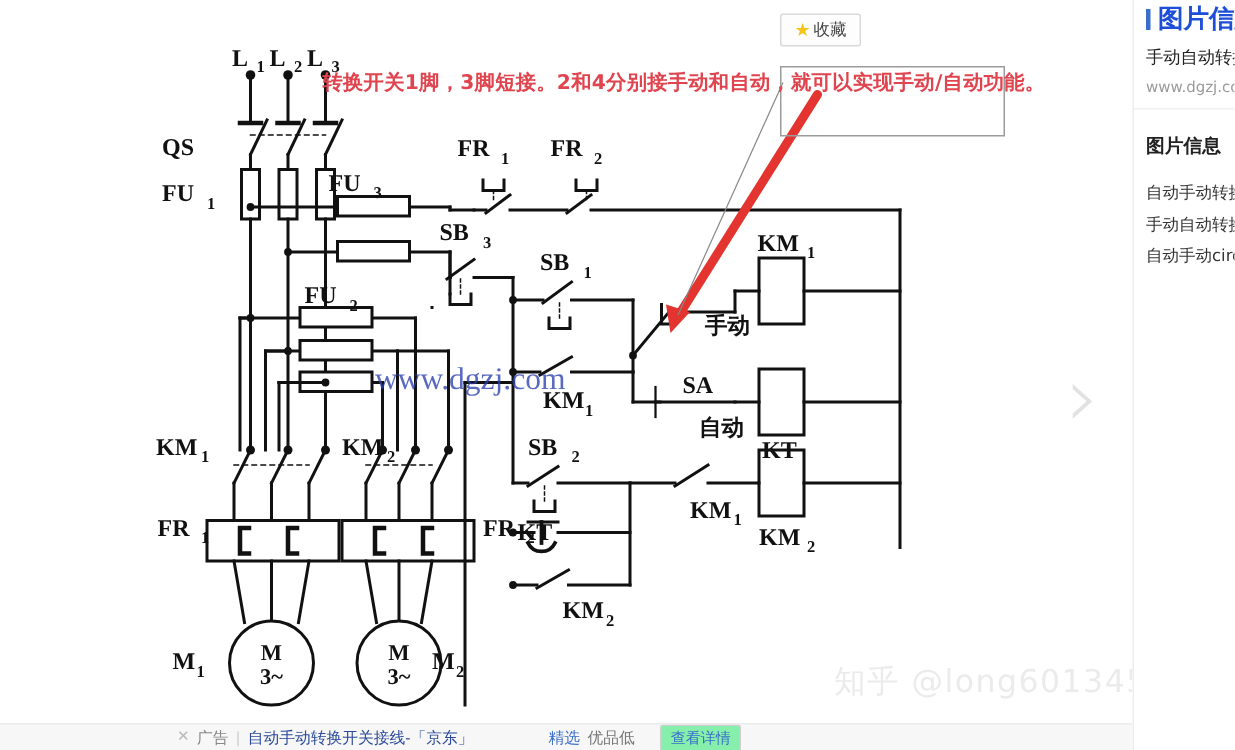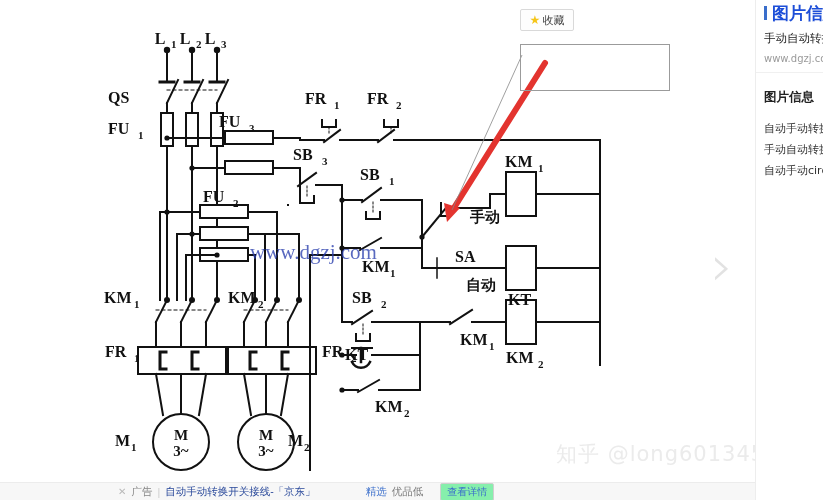--- a/index.html
+++ b/index.html
@@ -391,20 +391,21 @@
         <line x1="522" y1="55" x2="452" y2="210" stroke="#888" stroke-width="0.8"></line>
       </g>
     </svg>
 
     <div class="fav-btn">
       <span class="star">★</span>
       <span>收藏</span>
     </div>
 
     <div class="annot-box"></div>
+    <div class="annot-text">转换开关1脚，3脚短接。2和4分别接手动和自动，就可以实现手动/自动功能。</div>
 
     <div class="wm-dgzj">www.dgzj.com</div>
     <div class="wm-zhihu">知乎 @long601345045</div>
 
     <div class="nav-next">›</div>
 
     <div class="adbar">
       <span class="x">✕</span>
       <span class="adlabel">广告</span>
       <span class="sep">|</span>

